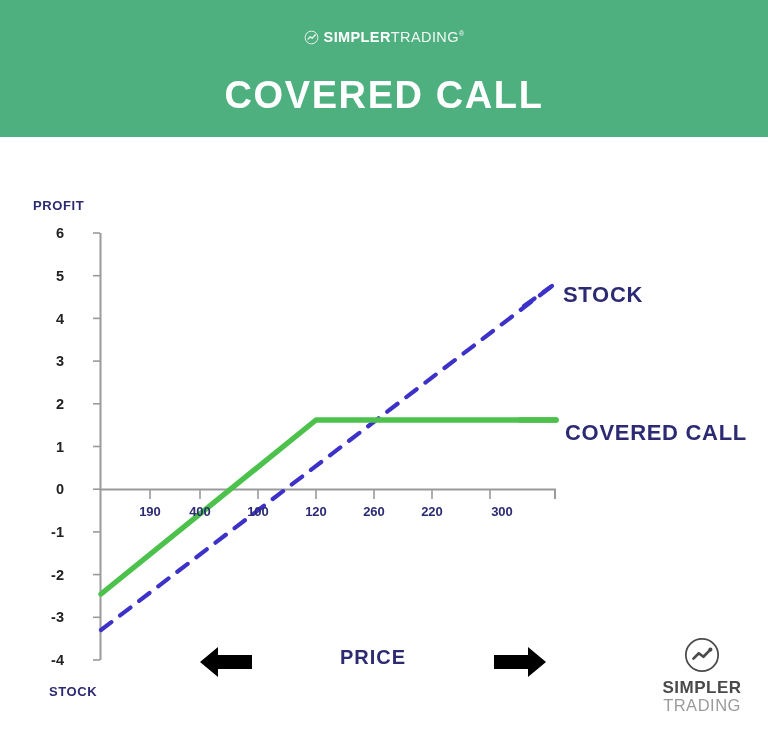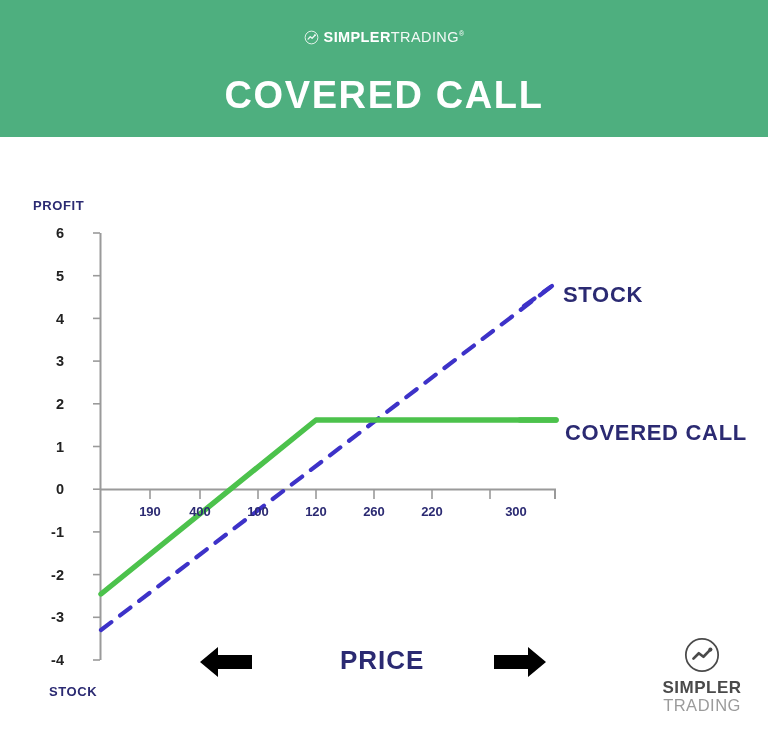--- a/index.html
+++ b/index.html
@@ -82,21 +82,21 @@
     position: absolute;
     color: #2b2a72;
     font-weight: bold;
     font-size: 13px;
     letter-spacing: 0.6px;
     line-height: 1;
     white-space: nowrap;
   }
   .axis-title.profit { left: 33px; top: 62px; }
   .axis-title.loss   { left: 49px; top: 548px; }
-  .axis-title.price  { left: 340px; top: 510px; font-size: 26px; letter-spacing: 1px; }
+  .axis-title.price  { left: 340px; top: 510px; font-size: 20px; letter-spacing: 1px; }
 
   .legend-label {
     position: absolute;
     color: #2b2a72;
     font-weight: bold;
     font-size: 22px;
     letter-spacing: 0.7px;
     line-height: 1;
     white-space: nowrap;
   }
@@ -225,21 +225,21 @@
   <div class="tick-label" style="left:32px; top:431px; width:32px;">-2</div>
   <div class="tick-label" style="left:32px; top:473px; width:32px;">-3</div>
   <div class="tick-label" style="left:32px; top:516px; width:32px;">-4</div>
 
   <div class="xtick-label" style="left:130px; top:368px; width:40px;">190</div>
   <div class="xtick-label" style="left:180px; top:368px; width:40px;">400</div>
   <div class="xtick-label" style="left:238px; top:368px; width:40px;">100</div>
   <div class="xtick-label" style="left:296px; top:368px; width:40px;">120</div>
   <div class="xtick-label" style="left:354px; top:368px; width:40px;">260</div>
   <div class="xtick-label" style="left:412px; top:368px; width:40px;">220</div>
-  <div class="xtick-label" style="left:496px; top:368px; width:40px;">300</div>
+  <div class="xtick-label" style="left:482px; top:368px; width:40px;">300</div>
 
   <div class="legend-label stock">STOCK</div>
   <div class="legend-label cc">COVERED CALL</div>
 
   <svg class="arrow left" width="56" height="40" viewBox="0 0 56 40">
     <path d="M2 20 L20 5 L20 13 L54 13 L54 27 L20 27 L20 35 Z" fill="#000000"></path>
   </svg>
   <svg class="arrow right" width="56" height="40" viewBox="0 0 56 40">
     <path d="M54 20 L36 5 L36 13 L2 13 L2 27 L36 27 L36 35 Z" fill="#000000"></path>
   </svg>

